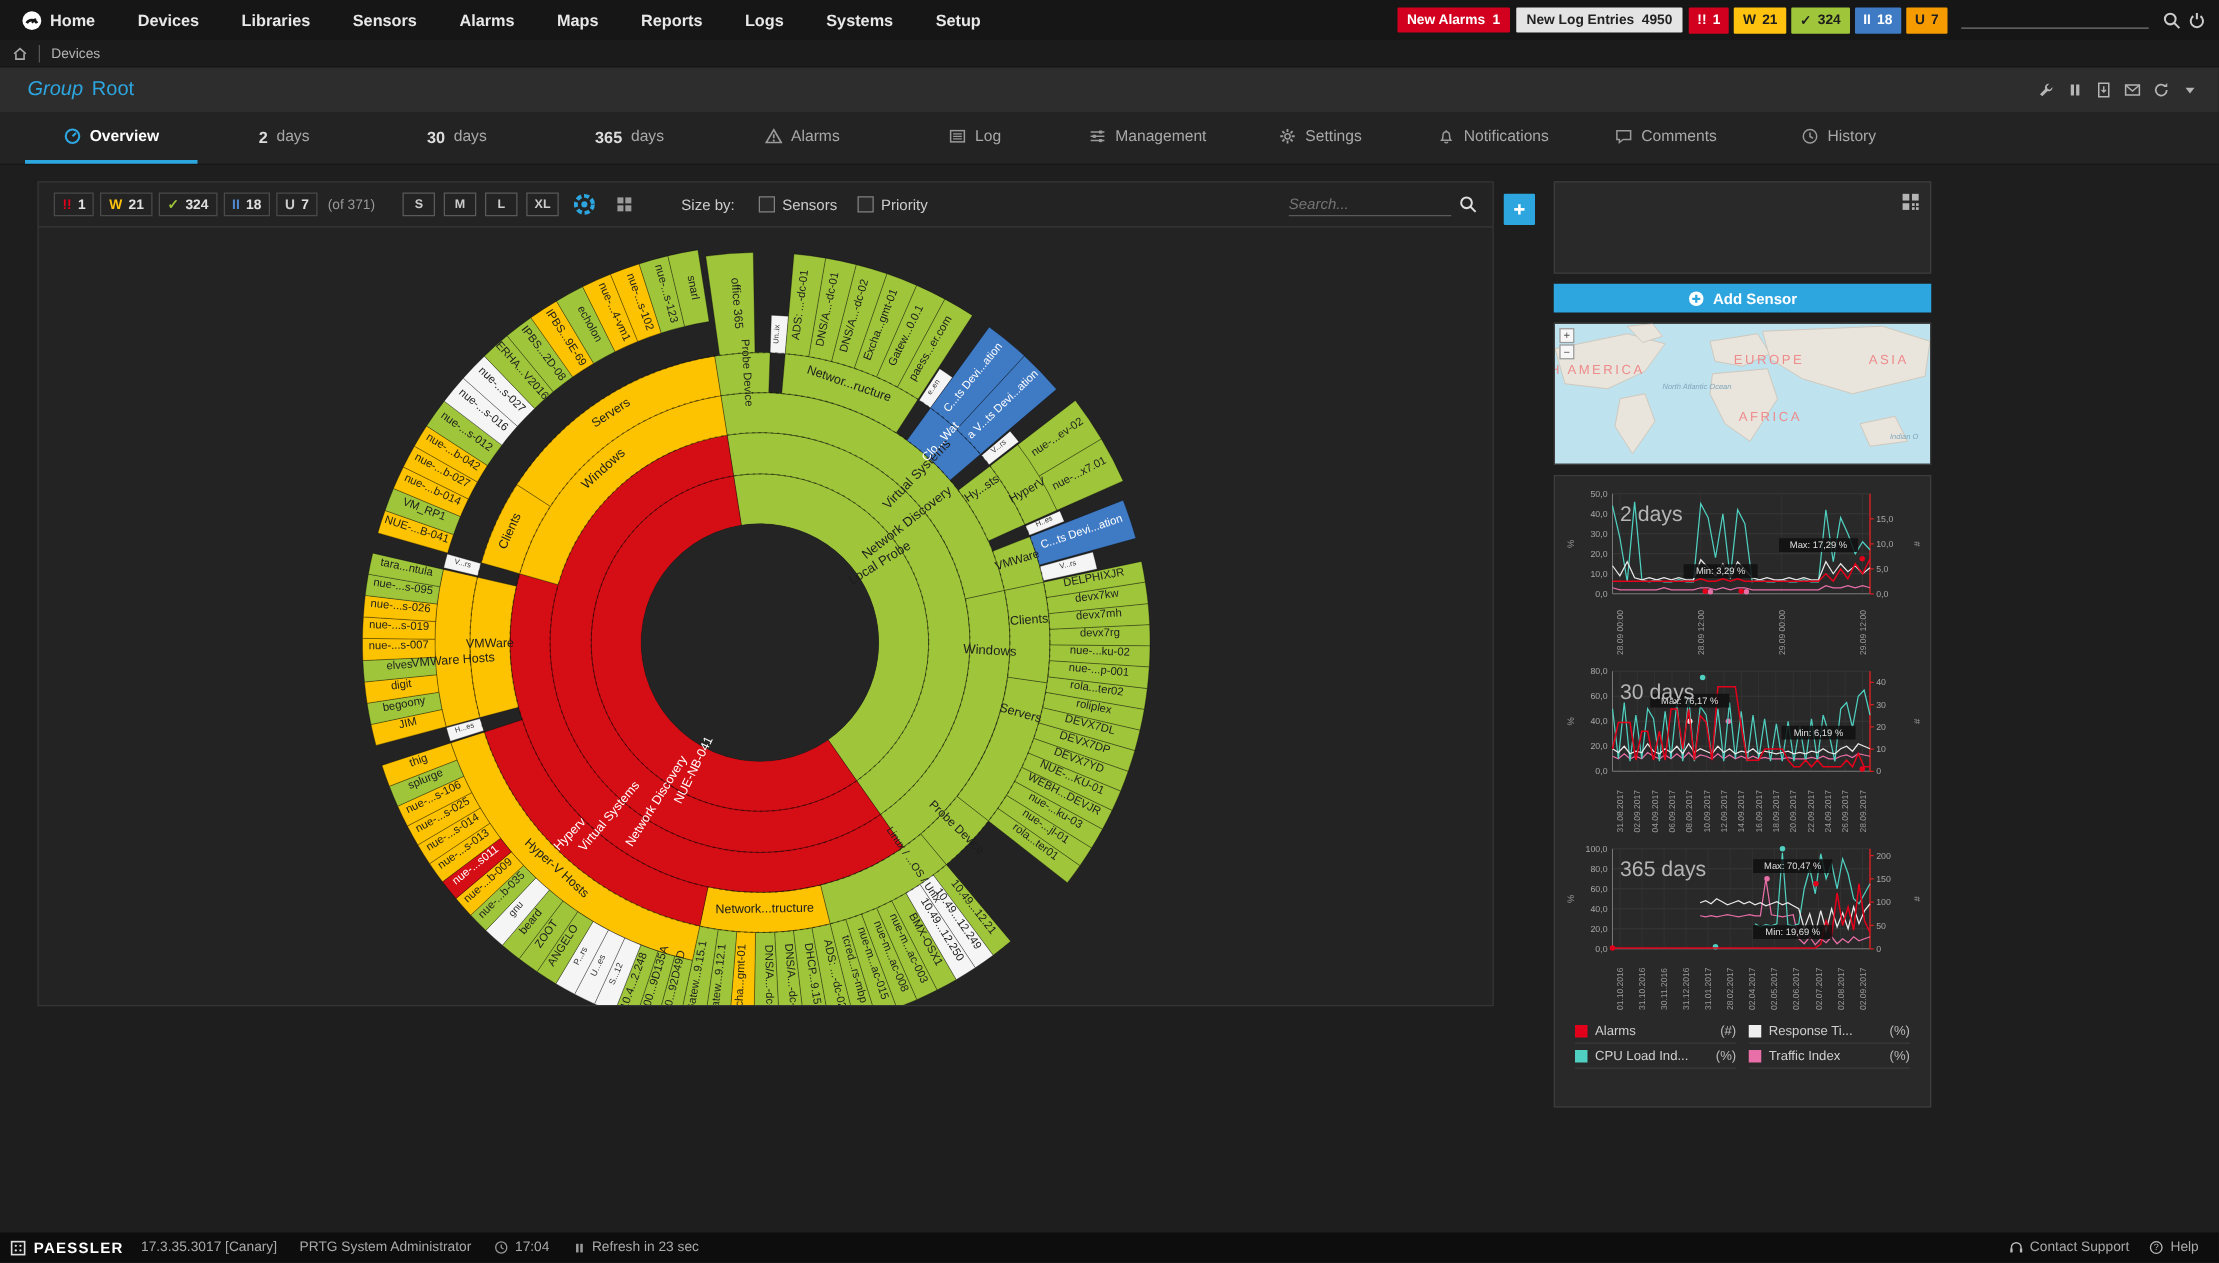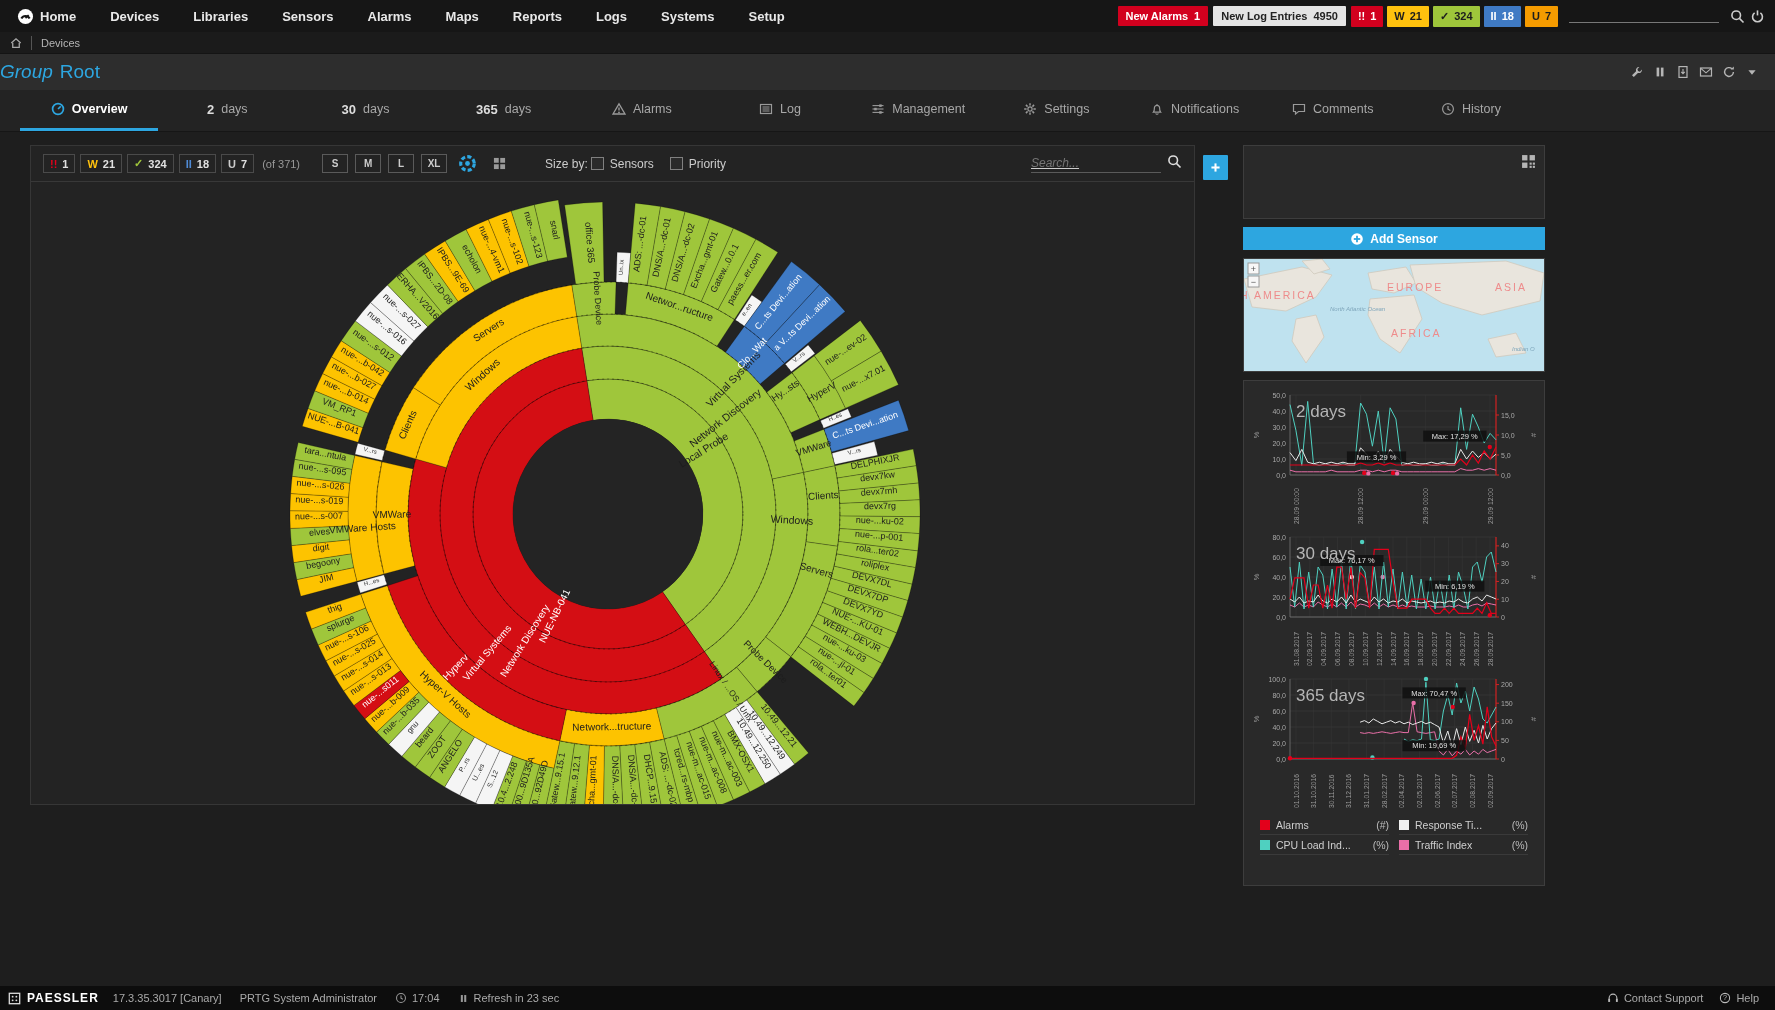--- a/index.html
+++ b/index.html
@@ -12,41 +12,41 @@
   .nav-btn { font-size:11px; font-weight:bold; padding:4px 8px; border-radius:1px; display:flex; gap:6px; align-items:flex-start; cursor:pointer; }
   .nav-badge { font-size:11px; font-weight:bold; padding:4px 7px; border-radius:1px; display:flex; gap:5px; align-items:center; cursor:pointer; }
   #nav-search-line { width:150px; height:14px; border-bottom:1px solid #777; margin:0 6px; background:transparent; border-top:none;border-left:none;border-right:none; color:#ddd; font-size:11px; outline:none; }
   .icn { display:inline-flex; align-items:center; justify-content:center; line-height:0; }
   
   #breadcrumb { position:absolute; left:0; top:32px; width:1775px; height:22px; background:#1b1b1b; display:flex; align-items:center; font-size:11px; color:#b5b5b5; border-bottom:1px solid #141414; }
   #breadcrumb .sep { width:1px; height:14px; background:#555; margin:0 9px; }
   #breadcrumb .bc-home { padding-left:10px; display:flex; align-items:center; }
   
   #pageheader { position:absolute; left:0; top:54px; width:1775px; height:36px; background:#2d2d2d; display:flex; align-items:center; }
-  #page-title { font-size:19px; color:#2da6e0; }
+  #page-title { padding-left:22px; font-size:16px; color:#2da6e0; }
   #page-title .em { font-style:italic; margin-right:7px; }
   #header-tools { margin-left:auto; display:flex; gap:9px; padding-right:16px; align-items:center; }
   #header-tools .icn { cursor:pointer; }
   
   #tabbar { position:absolute; left:0; top:90px; width:1775px; height:42px; background:#232323; border-bottom:1px solid #161616; }
-  #tabs { display:flex; width:1520px; margin-left:20px; height:100%; }
+  #tabs { display:flex; width:1520px; margin-left:20px; height:100%;justify-content:center; }
   .tab { flex:1; display:flex; align-items:center; justify-content:center; gap:7px; font-size:12.5px; color:#a8a8a8; cursor:pointer; border-bottom:3px solid transparent; }
   .tab .num { font-weight:bold; color:#ddd; font-size:13px; }
   .tab.active { color:#fff; font-weight:bold; border-bottom:3px solid #2da6e0; }
   
   #mainpanel { position:absolute; left:30px; top:145px; width:1165px; height:660px; background:#232323; border:1px solid #363636; }
   #statusbar { height:36px; border-bottom:1px solid #383838; display:flex; align-items:center; gap:8px; padding:0 12px; }
   .tb-badge { display:flex; gap:5px; align-items:center; border:1px solid #4a4a4a; padding:2px 6px; font-size:11px; font-weight:bold; color:#e0e0e0; cursor:pointer; }
   .tb-of { font-size:11px; color:#999; margin-right:14px; }
   .size-btn { border:1px solid #5a5a5a; color:#ccc; font-size:10px; font-weight:bold; width:26px; height:19px; display:flex; align-items:center; justify-content:center; cursor:pointer; }
   .tb-icnbtn { width:24px; height:20px; display:flex; align-items:center; justify-content:center; cursor:pointer; }
-  #sizeby { margin-left:26px; font-size:12px; color:#ccc; display:flex; align-items:center; gap:3px; }
+  #sizeby { margin-left:26px; font-size:12px; color:#ccc; display:flex; align-items:center; gap:19px; }
   .chk { width:13px; height:13px; border:1px solid #808080; background:#2a2a2a; display:inline-block; cursor:pointer; }
   .chk-label { font-size:12px; color:#ccc; margin-right:10px; }
-  #tb-search { margin-left:auto; display:flex; align-items:flex-start; gap:6px;text-decoration:underline; }
+  #tb-search { margin-left:auto; display:flex; align-items:center; gap:6px; }
   #tb-search input { background:transparent; border:none; border-bottom:1px solid #5a5a5a; width:130px; color:#bbb; font-size:12px; font-style:italic; outline:none; padding:2px 0; }
   #sunwrap { width:1163px; height:622px; overflow:hidden; }
   
   .panel { position:absolute; background:#292929; border:1px solid #3d3d3d; }
   #plusbtn { position:absolute; left:1203px; top:155px; width:25px; height:25px; background:#2da6e0; display:flex; align-items:center; justify-content:center; cursor:pointer; border-radius:1px; }
   #infopanel { left:1243px; top:145px; width:302px; height:74px; padding:9px 12px; }
   .info-row { display:flex; font-size:12px; line-height:19px; }
   .info-k { width:118px; color:#b9b9b9; }
   .info-v { font-weight:bold; color:#e8e8e8; }
   #qr { position:absolute; right:8px; top:8px; cursor:pointer; }

